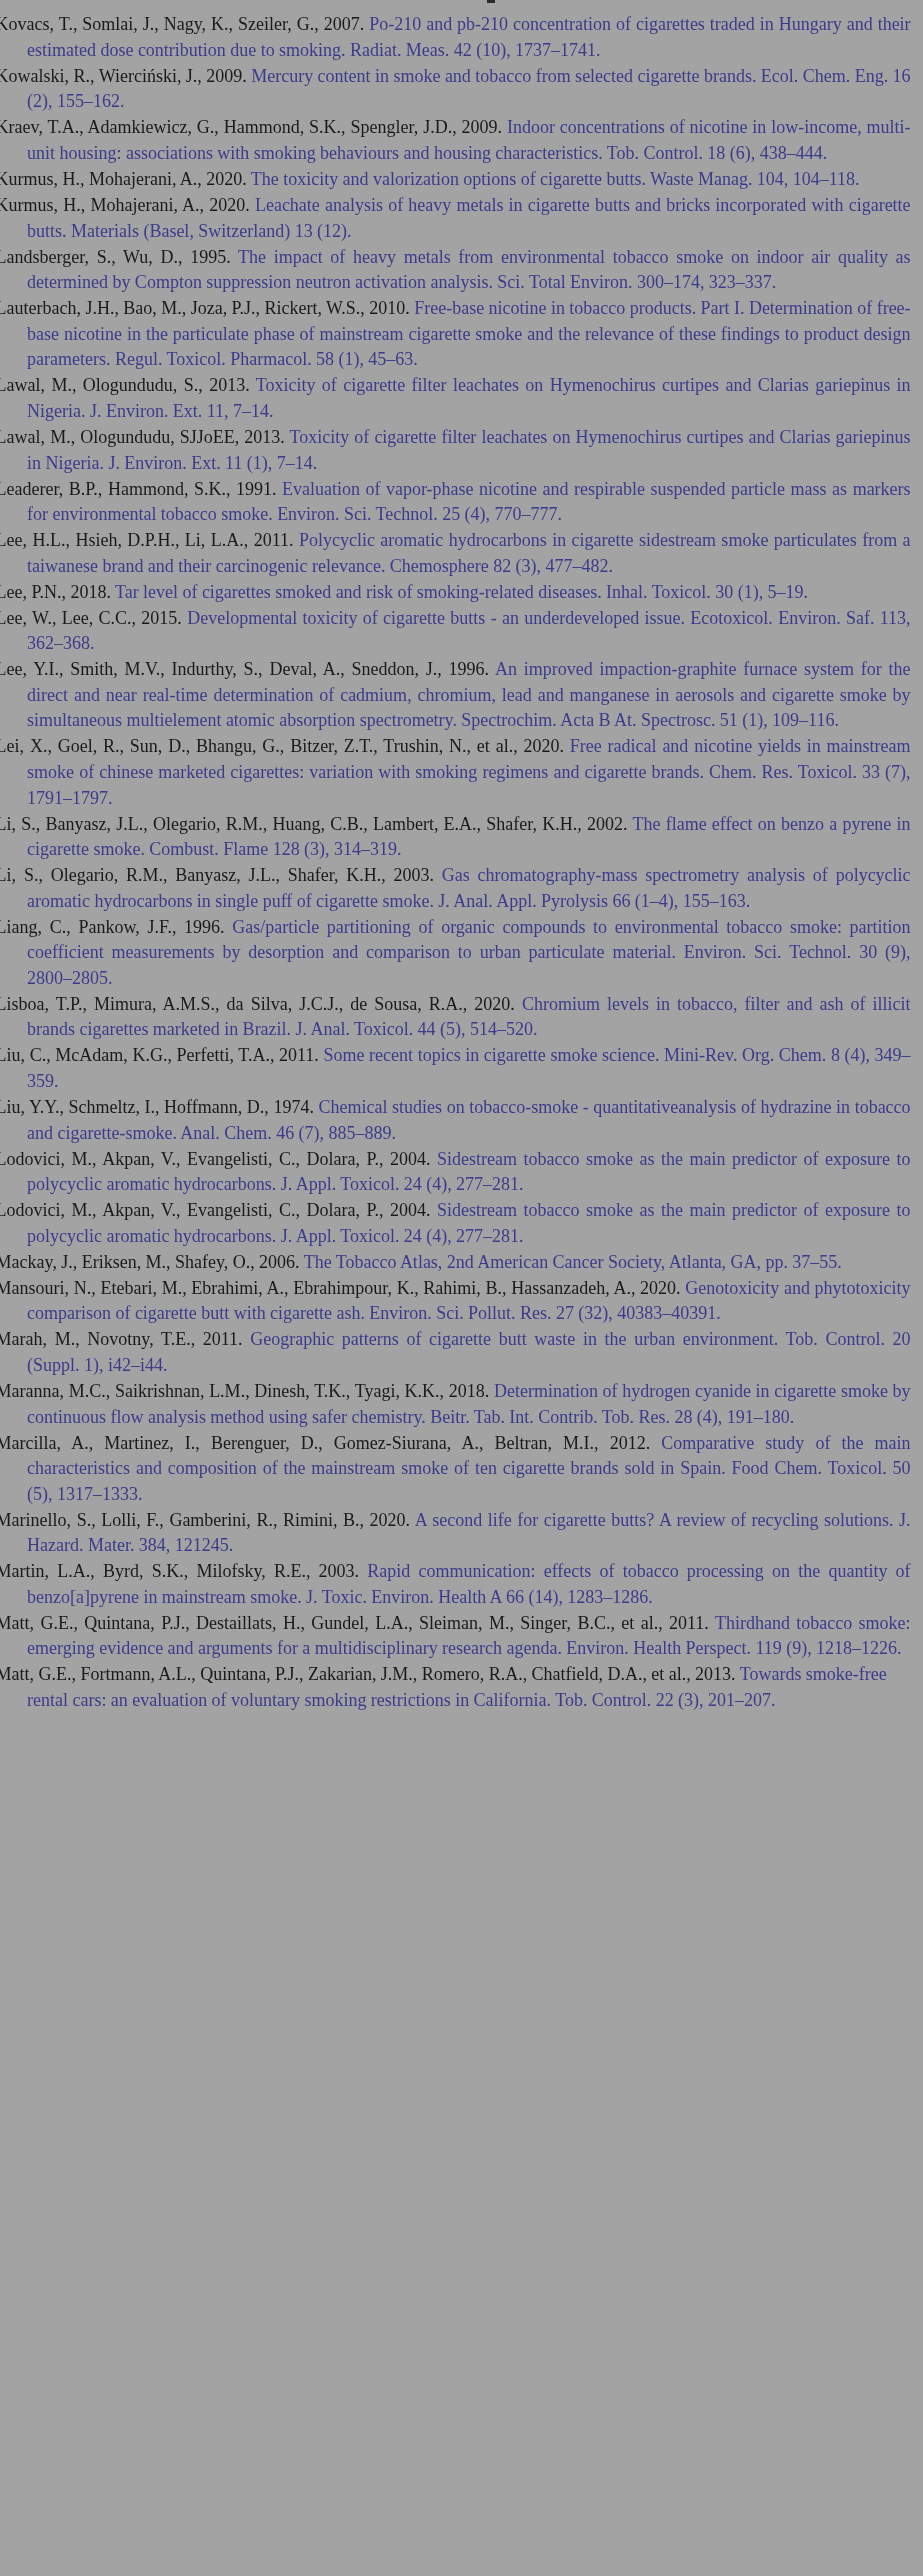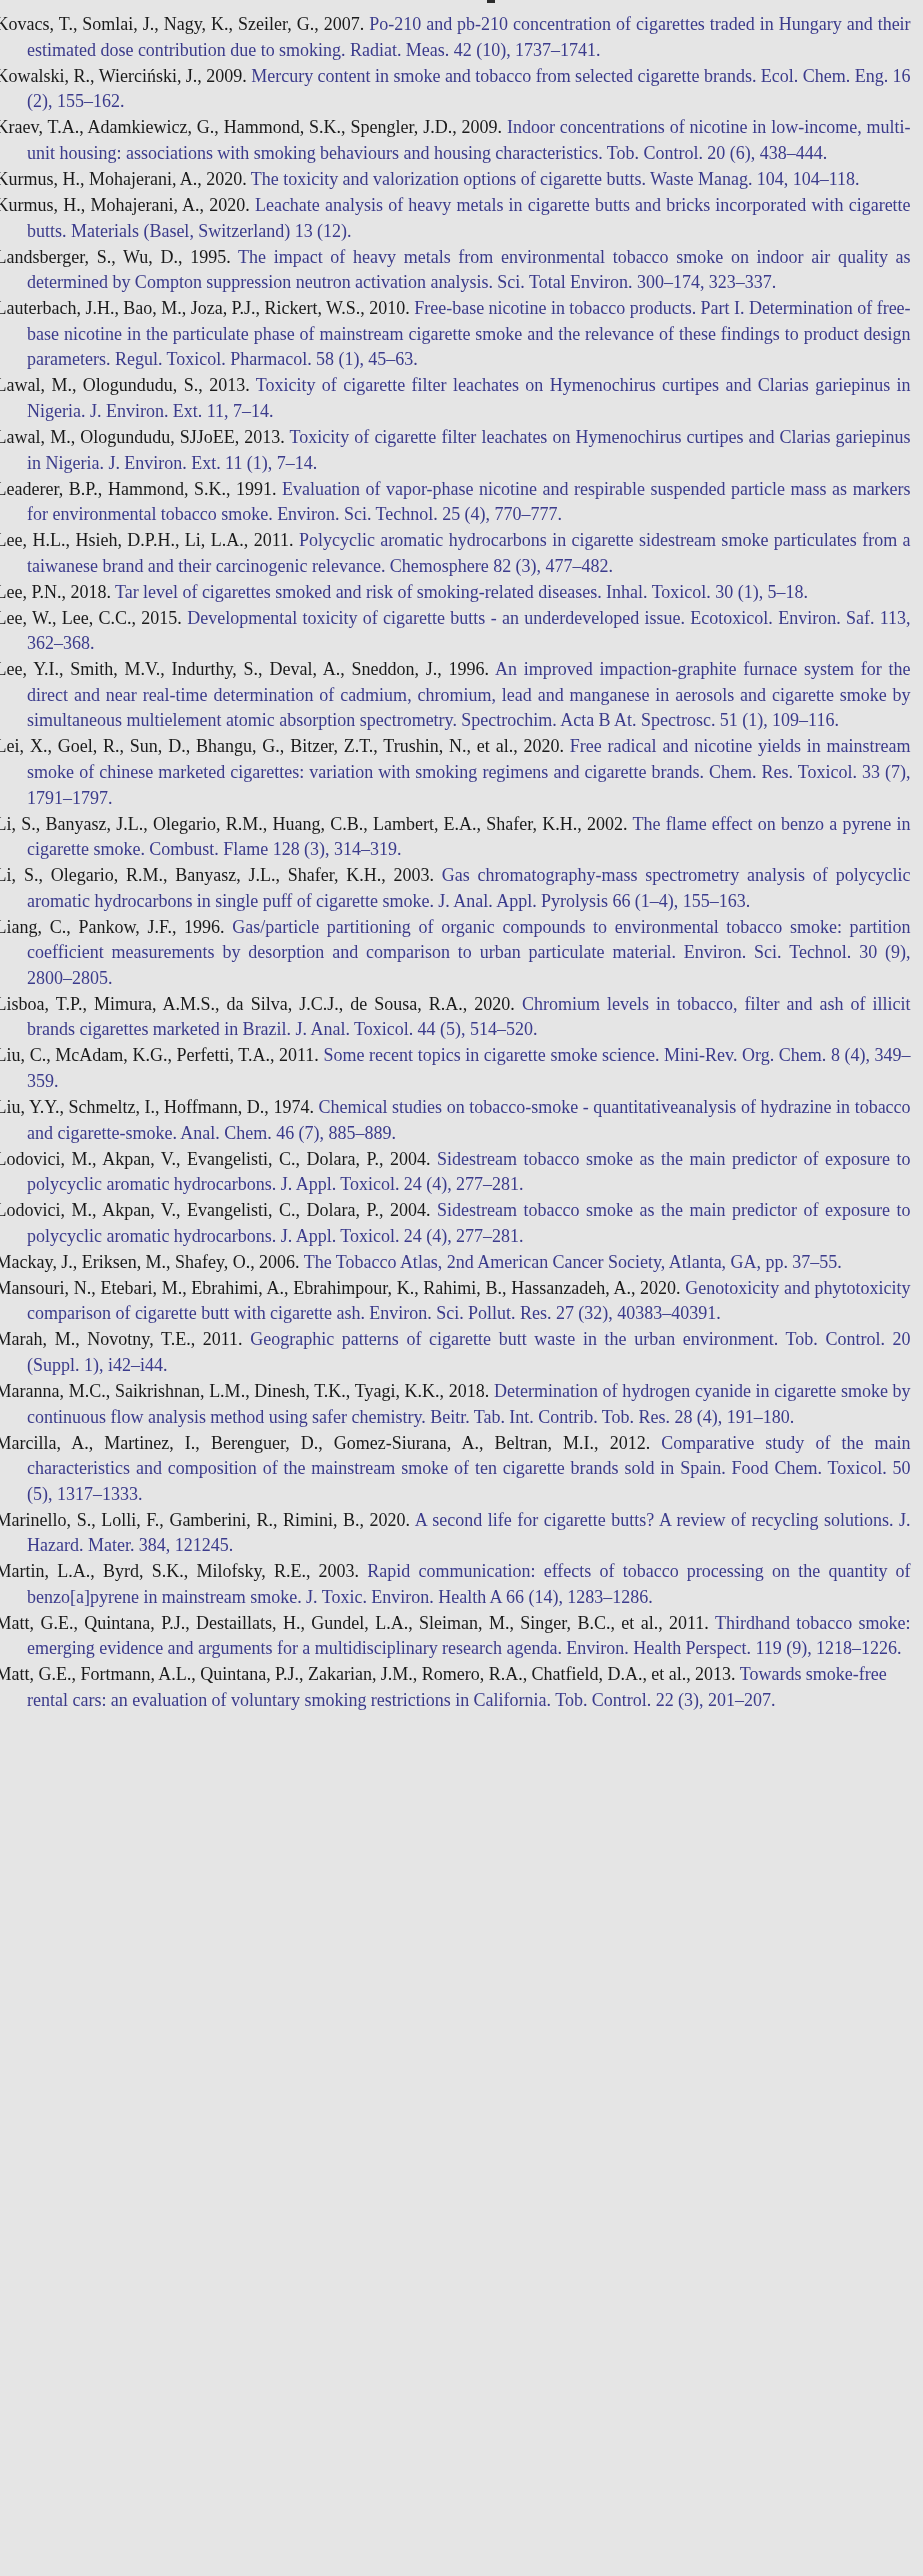--- a/index.html
+++ b/index.html
@@ -10,21 +10,21 @@
   body {
     width: 923px;
     height: 2576px;
     overflow: hidden;
     font-family: "Liberation Serif", "DejaVu Serif", serif;
   }
   #page {
     position: relative;
     width: 923px;
     height: 2576px;
-    background: #e5e5e5;
+    background: #a3a3a3;
     overflow: hidden;
   }
   
   #reference-list {
     position: absolute;
     left: -4.4px;
     top: 12.3px;
     width: 915px;
   }
   .reference-entry {
@@ -59,30 +59,30 @@
   }
 </style>
 </head>
 <body>
 
 <div id="page">
   <div class="clip-top"></div>
   <div id="reference-list">
       <p class="reference-entry"><span class="authors">Kovacs, T., Somlai, J., Nagy, K., Szeiler, G., 2007. </span><span class="title">Po-210 and pb-210 concentration of cigarettes traded in Hungary and their estimated dose contribution due to smoking. Radiat. Meas. 42 (10), 1737–1741.</span></p>
       <p class="reference-entry"><span class="authors">Kowalski, R., Wierciński, J., 2009. </span><span class="title">Mercury content in smoke and tobacco from selected cigarette brands. Ecol. Chem. Eng. 16 (2), 155–162.</span></p>
-      <p class="reference-entry"><span class="authors">Kraev, T.A., Adamkiewicz, G., Hammond, S.K., Spengler, J.D., 2009. </span><span class="title">Indoor concentrations of nicotine in low-income, multi-unit housing: associations with smoking behaviours and housing characteristics. Tob. Control. 20 (6), 438–444.</span></p>
+      <p class="reference-entry"><span class="authors">Kraev, T.A., Adamkiewicz, G., Hammond, S.K., Spengler, J.D., 2009. </span><span class="title">Indoor concentrations of nicotine in low-income, multi-unit housing: associations with smoking behaviours and housing characteristics. Tob. Control. 18 (6), 438–444.</span></p>
       <p class="reference-entry"><span class="authors">Kurmus, H., Mohajerani, A., 2020. </span><span class="title">The toxicity and valorization options of cigarette butts. Waste Manag. 104, 104–118.</span></p>
       <p class="reference-entry"><span class="authors">Kurmus, H., Mohajerani, A., 2020. </span><span class="title">Leachate analysis of heavy metals in cigarette butts and bricks incorporated with cigarette butts. Materials (Basel, Switzerland) 13 (12).</span></p>
       <p class="reference-entry"><span class="authors">Landsberger, S., Wu, D., 1995. </span><span class="title">The impact of heavy metals from environmental tobacco smoke on indoor air quality as determined by Compton suppression neutron activation analysis. Sci. Total Environ. 300–174, 323–337.</span></p>
       <p class="reference-entry"><span class="authors">Lauterbach, J.H., Bao, M., Joza, P.J., Rickert, W.S., 2010. </span><span class="title">Free-base nicotine in tobacco products. Part I. Determination of free-base nicotine in the particulate phase of mainstream cigarette smoke and the relevance of these findings to product design parameters. Regul. Toxicol. Pharmacol. 58 (1), 45–63.</span></p>
       <p class="reference-entry"><span class="authors">Lawal, M., Ologundudu, S., 2013. </span><span class="title">Toxicity of cigarette filter leachates on Hymenochirus curtipes and Clarias gariepinus in Nigeria. J. Environ. Ext. 11, 7–14.</span></p>
       <p class="reference-entry"><span class="authors">Lawal, M., Ologundudu, SJJoEE, 2013. </span><span class="title">Toxicity of cigarette filter leachates on Hymenochirus curtipes and Clarias gariepinus in Nigeria. J. Environ. Ext. 11 (1), 7–14.</span></p>
       <p class="reference-entry"><span class="authors">Leaderer, B.P., Hammond, S.K., 1991. </span><span class="title">Evaluation of vapor-phase nicotine and respirable suspended particle mass as markers for environmental tobacco smoke. Environ. Sci. Technol. 25 (4), 770–777.</span></p>
       <p class="reference-entry"><span class="authors">Lee, H.L., Hsieh, D.P.H., Li, L.A., 2011. </span><span class="title">Polycyclic aromatic hydrocarbons in cigarette sidestream smoke particulates from a taiwanese brand and their carcinogenic relevance. Chemosphere 82 (3), 477–482.</span></p>
-      <p class="reference-entry"><span class="authors">Lee, P.N., 2018. </span><span class="title">Tar level of cigarettes smoked and risk of smoking-related diseases. Inhal. Toxicol. 30 (1), 5–18.</span></p>
+      <p class="reference-entry"><span class="authors">Lee, P.N., 2018. </span><span class="title">Tar level of cigarettes smoked and risk of smoking-related diseases. Inhal. Toxicol. 30 (1), 5–19.</span></p>
       <p class="reference-entry"><span class="authors">Lee, W., Lee, C.C., 2015. </span><span class="title">Developmental toxicity of cigarette butts - an underdeveloped issue. Ecotoxicol. Environ. Saf. 113, 362–368.</span></p>
       <p class="reference-entry"><span class="authors">Lee, Y.I., Smith, M.V., Indurthy, S., Deval, A., Sneddon, J., 1996. </span><span class="title">An improved impaction-graphite furnace system for the direct and near real-time determination of cadmium, chromium, lead and manganese in aerosols and cigarette smoke by simultaneous multielement atomic absorption spectrometry. Spectrochim. Acta B At. Spectrosc. 51 (1), 109–116.</span></p>
       <p class="reference-entry"><span class="authors">Lei, X., Goel, R., Sun, D., Bhangu, G., Bitzer, Z.T., Trushin, N., et al., 2020. </span><span class="title">Free radical and nicotine yields in mainstream smoke of chinese marketed cigarettes: variation with smoking regimens and cigarette brands. Chem. Res. Toxicol. 33 (7), 1791–1797.</span></p>
       <p class="reference-entry"><span class="authors">Li, S., Banyasz, J.L., Olegario, R.M., Huang, C.B., Lambert, E.A., Shafer, K.H., 2002. </span><span class="title">The flame effect on benzo a pyrene in cigarette smoke. Combust. Flame 128 (3), 314–319.</span></p>
       <p class="reference-entry"><span class="authors">Li, S., Olegario, R.M., Banyasz, J.L., Shafer, K.H., 2003. </span><span class="title">Gas chromatography-mass spectrometry analysis of polycyclic aromatic hydrocarbons in single puff of cigarette smoke. J. Anal. Appl. Pyrolysis 66 (1–4), 155–163.</span></p>
       <p class="reference-entry"><span class="authors">Liang, C., Pankow, J.F., 1996. </span><span class="title">Gas/particle partitioning of organic compounds to environmental tobacco smoke: partition coefficient measurements by desorption and comparison to urban particulate material. Environ. Sci. Technol. 30 (9), 2800–2805.</span></p>
       <p class="reference-entry"><span class="authors">Lisboa, T.P., Mimura, A.M.S., da Silva, J.C.J., de Sousa, R.A., 2020. </span><span class="title">Chromium levels in tobacco, filter and ash of illicit brands cigarettes marketed in Brazil. J. Anal. Toxicol. 44 (5), 514–520.</span></p>
       <p class="reference-entry"><span class="authors">Liu, C., McAdam, K.G., Perfetti, T.A., 2011. </span><span class="title">Some recent topics in cigarette smoke science. Mini-Rev. Org. Chem. 8 (4), 349–359.</span></p>
       <p class="reference-entry"><span class="authors">Liu, Y.Y., Schmeltz, I., Hoffmann, D., 1974. </span><span class="title">Chemical studies on tobacco-smoke - quantitativeanalysis of hydrazine in tobacco and cigarette-smoke. Anal. Chem. 46 (7), 885–889.</span></p>
       <p class="reference-entry"><span class="authors">Lodovici, M., Akpan, V., Evangelisti, C., Dolara, P., 2004. </span><span class="title">Sidestream tobacco smoke as the main predictor of exposure to polycyclic aromatic hydrocarbons. J. Appl. Toxicol. 24 (4), 277–281.</span></p>

